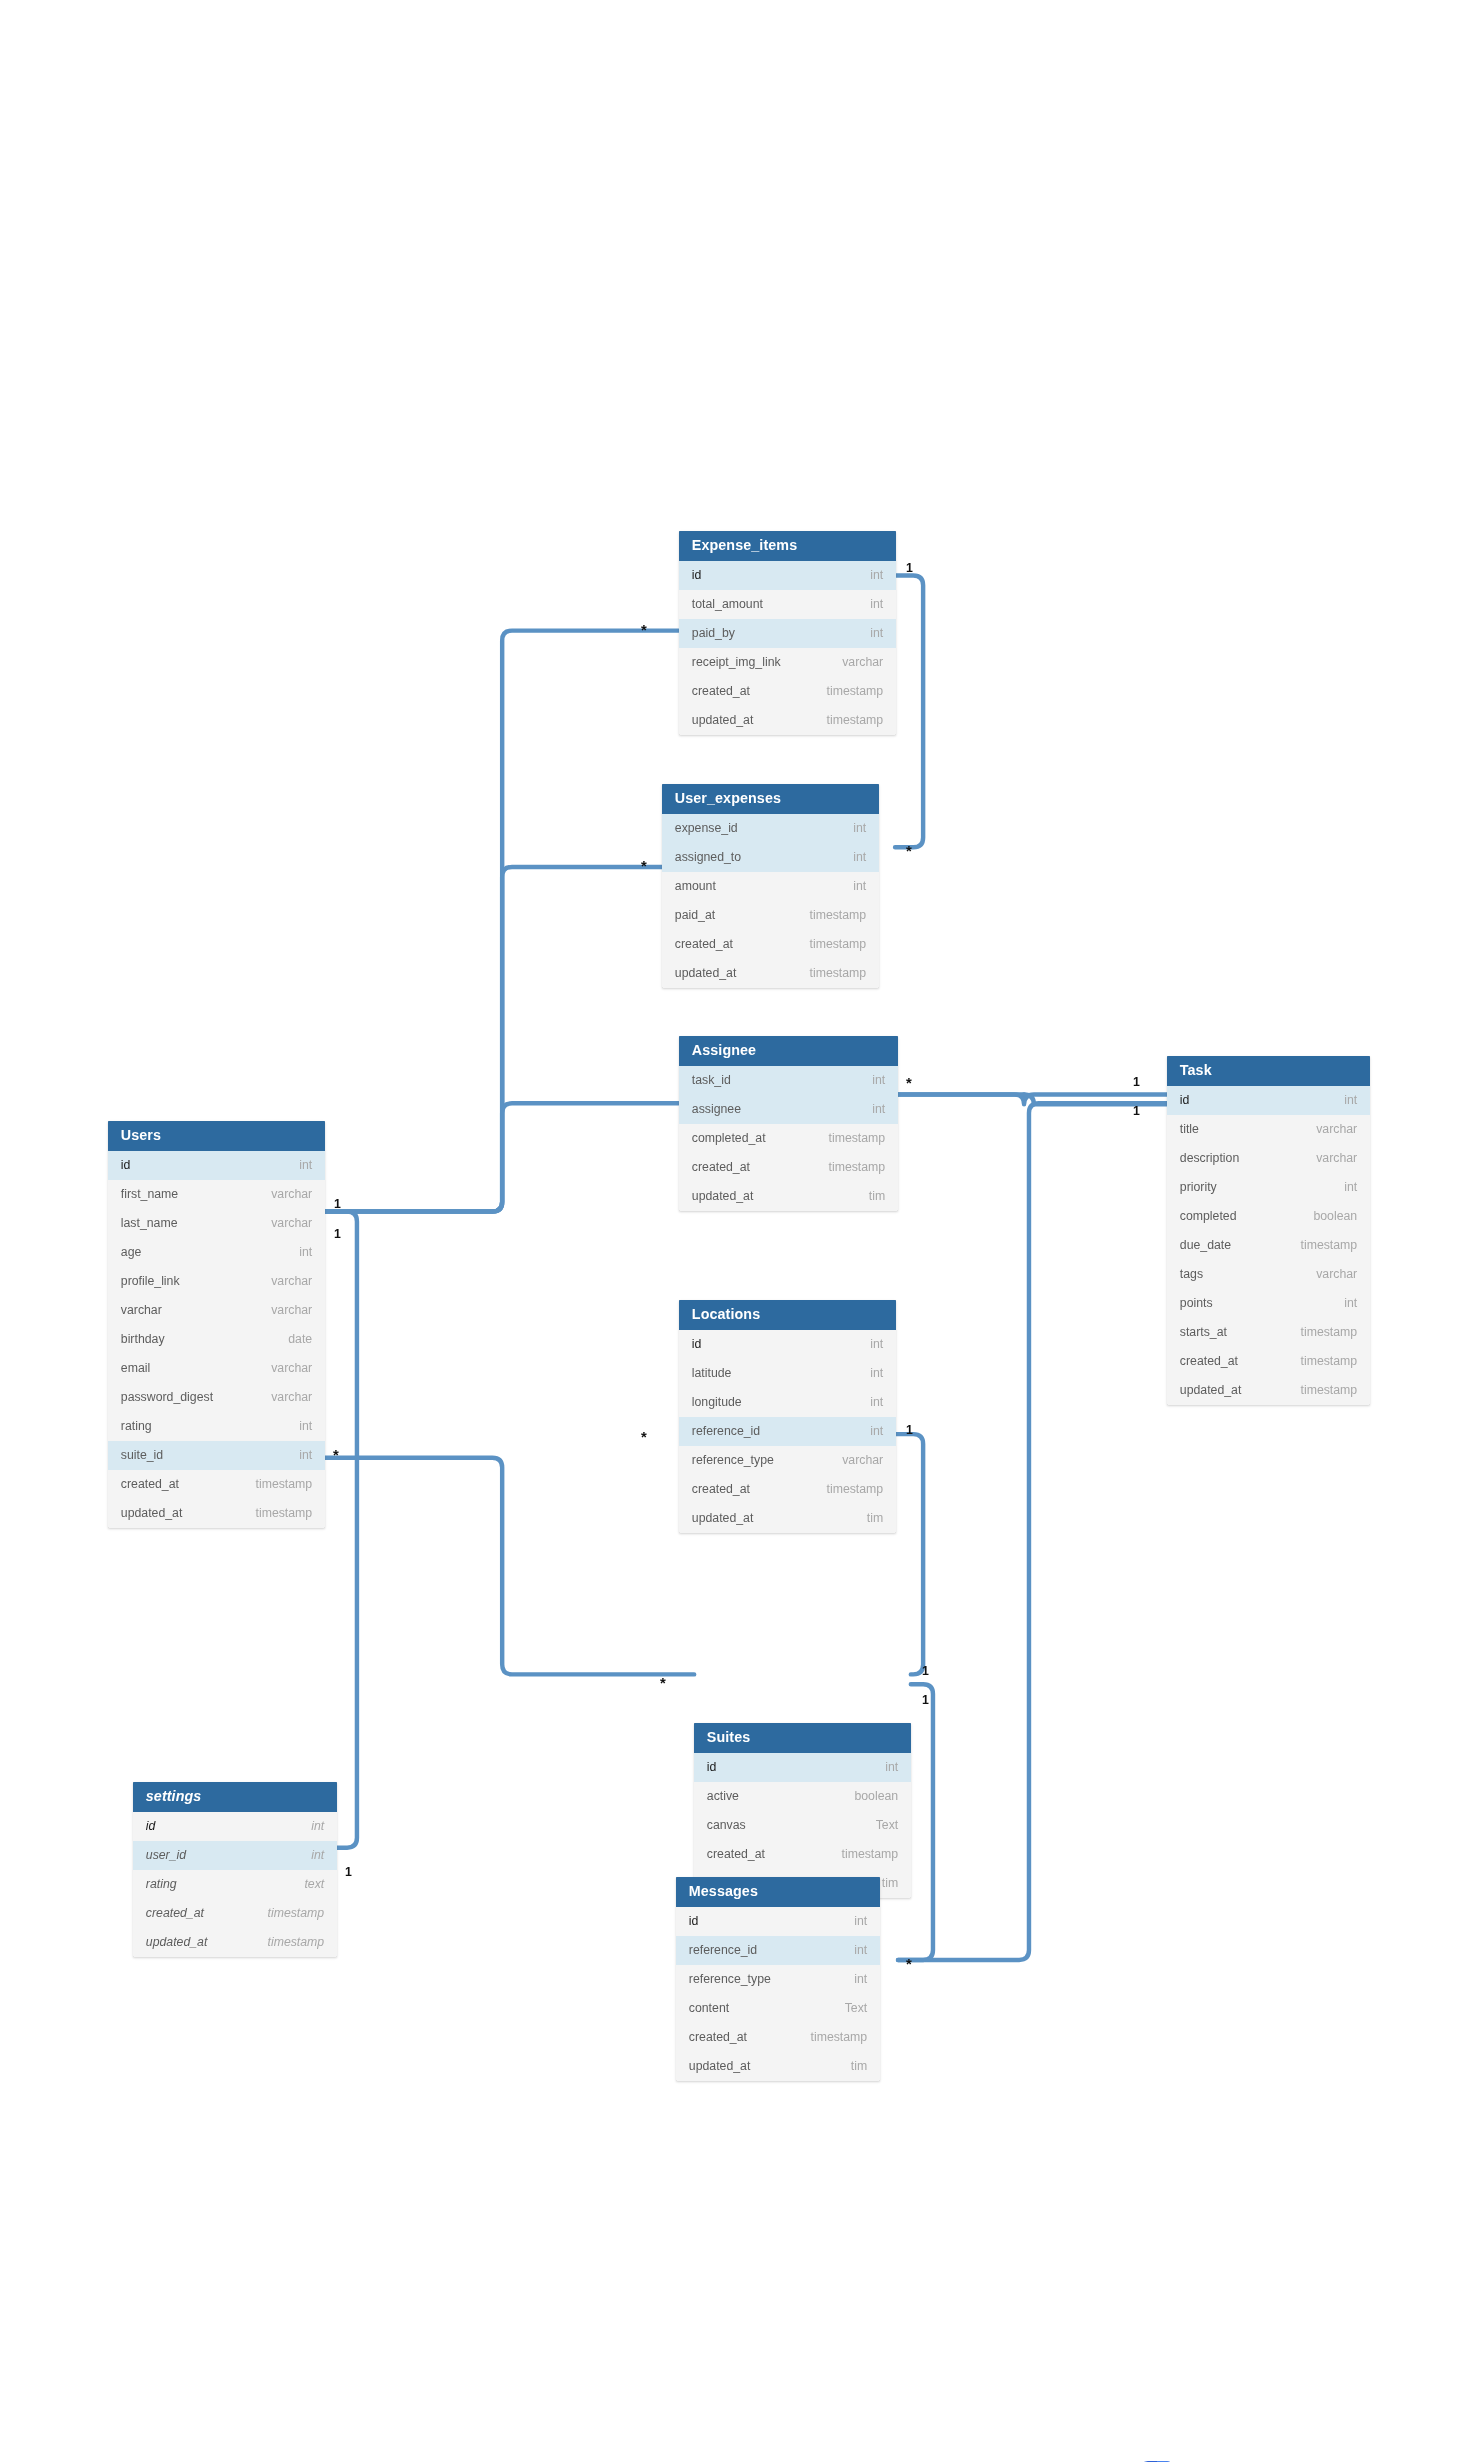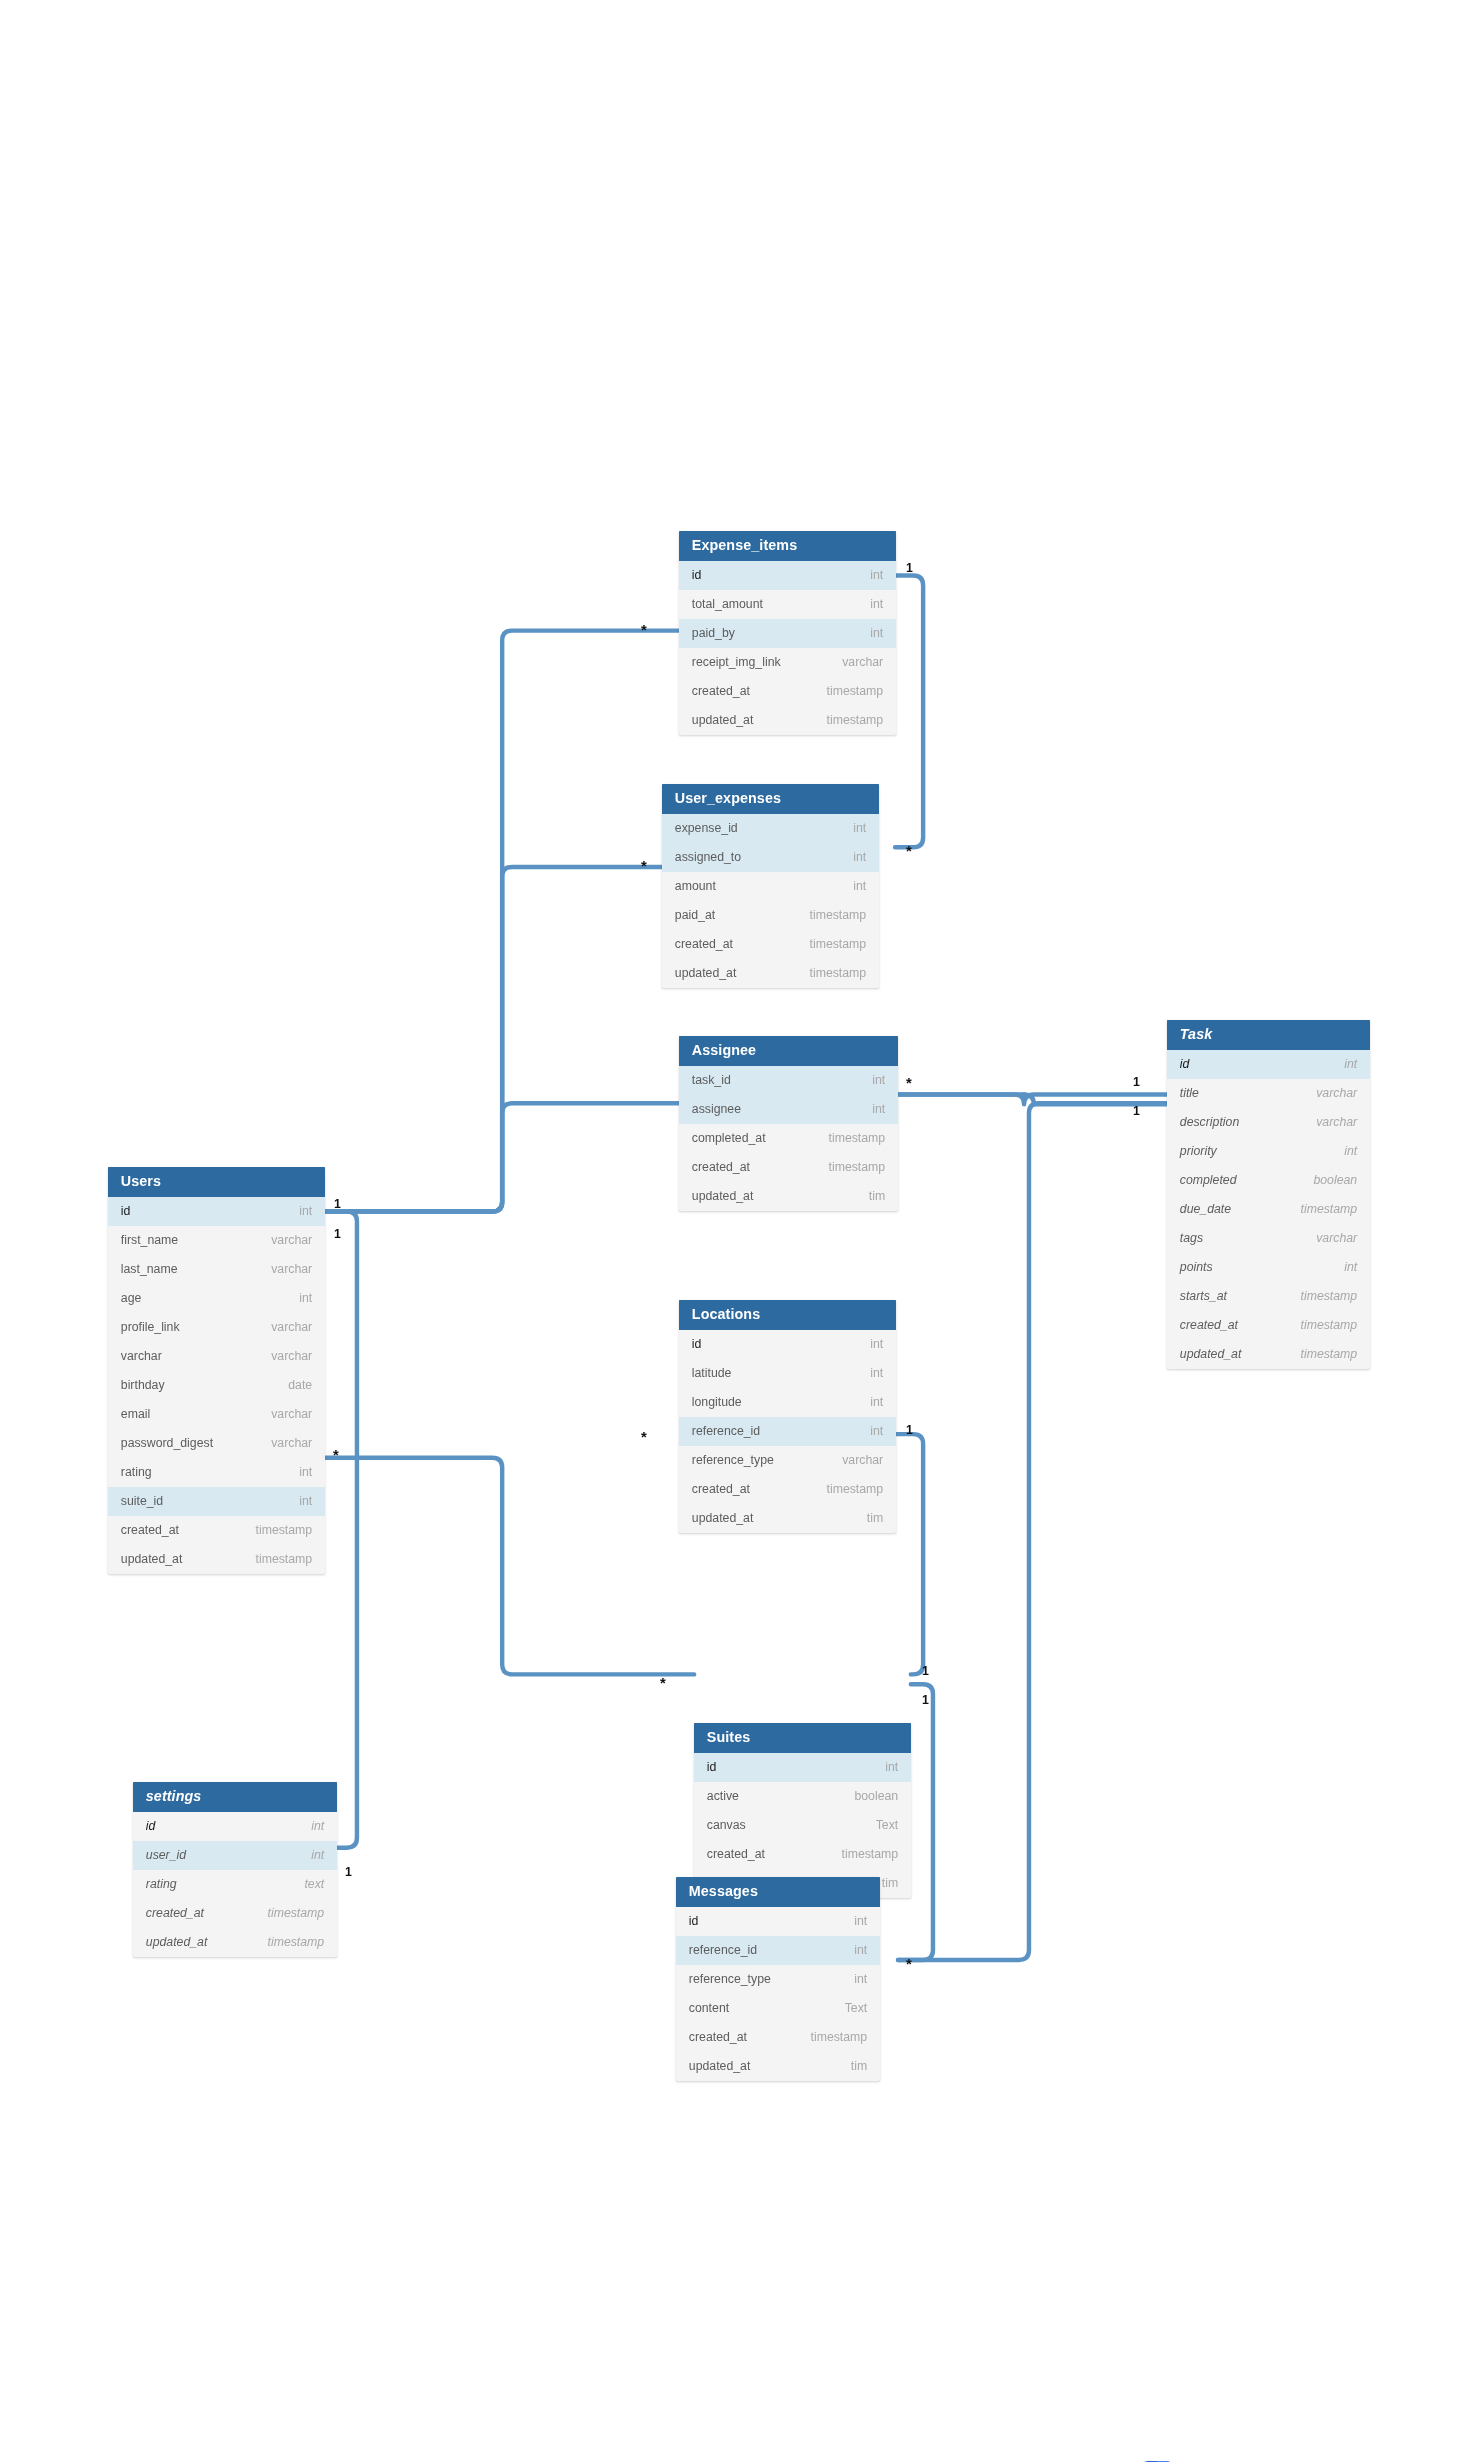--- a/index.html
+++ b/index.html
@@ -169,21 +169,21 @@
         </div>
         <div class="frow">
           <span class="fname">created_at</span>
           <span class="ftype">timestamp</span>
         </div>
         <div class="frow">
           <span class="fname">updated_at</span>
           <span class="ftype">tim</span>
         </div>
       </div>
-      <div class="table" style="left: 1167px; top: 1020px; width: 203px; font-style: italic;">
+      <div class="table" style="left: 1167px; top: 1056px; width: 203px;">
         <div class="thead">Task</div>
         <div class="frow ref">
           <span class="fname" style="color: rgb(27, 27, 27);">id</span>
           <span class="ftype">int</span>
         </div>
         <div class="frow">
           <span class="fname">title</span>
           <span class="ftype">varchar</span>
         </div>
         <div class="frow">
@@ -216,21 +216,21 @@
         </div>
         <div class="frow">
           <span class="fname">created_at</span>
           <span class="ftype">timestamp</span>
         </div>
         <div class="frow">
           <span class="fname">updated_at</span>
           <span class="ftype">timestamp</span>
         </div>
       </div>
-      <div class="table" style="left: 108px; top: 1167px; width: 217px;">
+      <div class="table" style="left: 108px; top: 1121px; width: 217px;">
         <div class="thead">Users</div>
         <div class="frow ref">
           <span class="fname" style="color: rgb(27, 27, 27);">id</span>
           <span class="ftype">int</span>
         </div>
         <div class="frow">
           <span class="fname">first_name</span>
           <span class="ftype">varchar</span>
         </div>
         <div class="frow">

